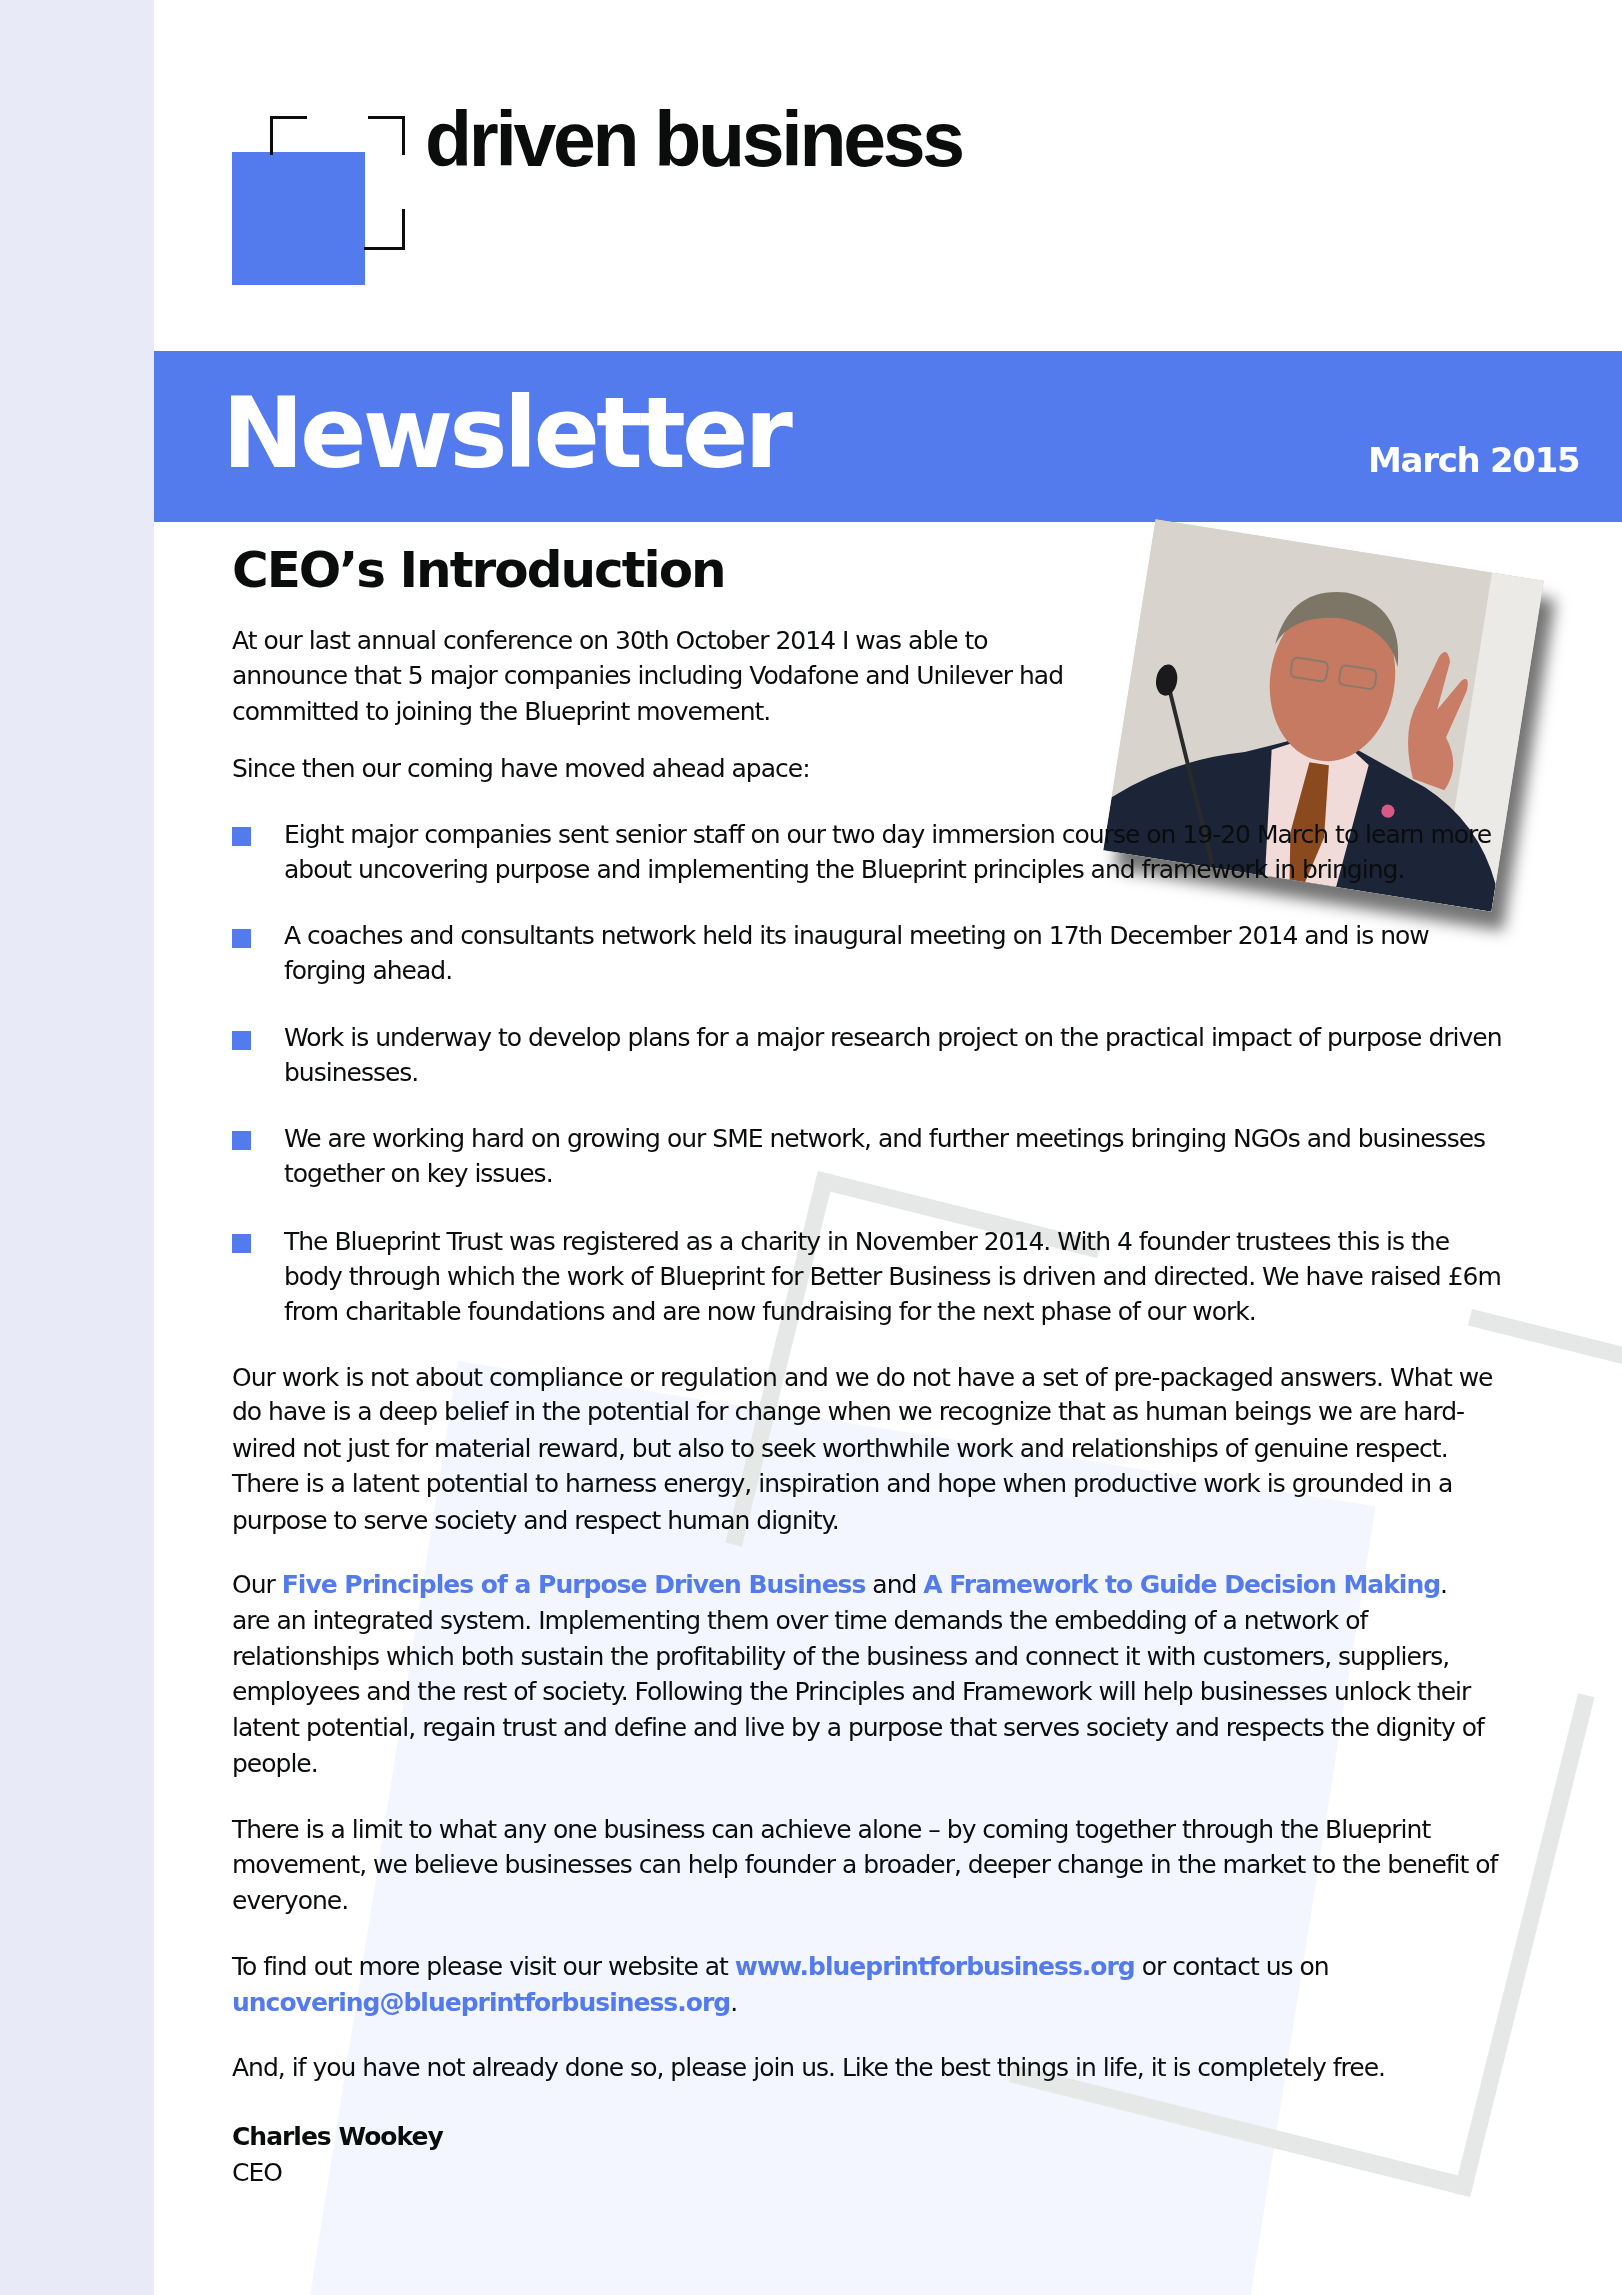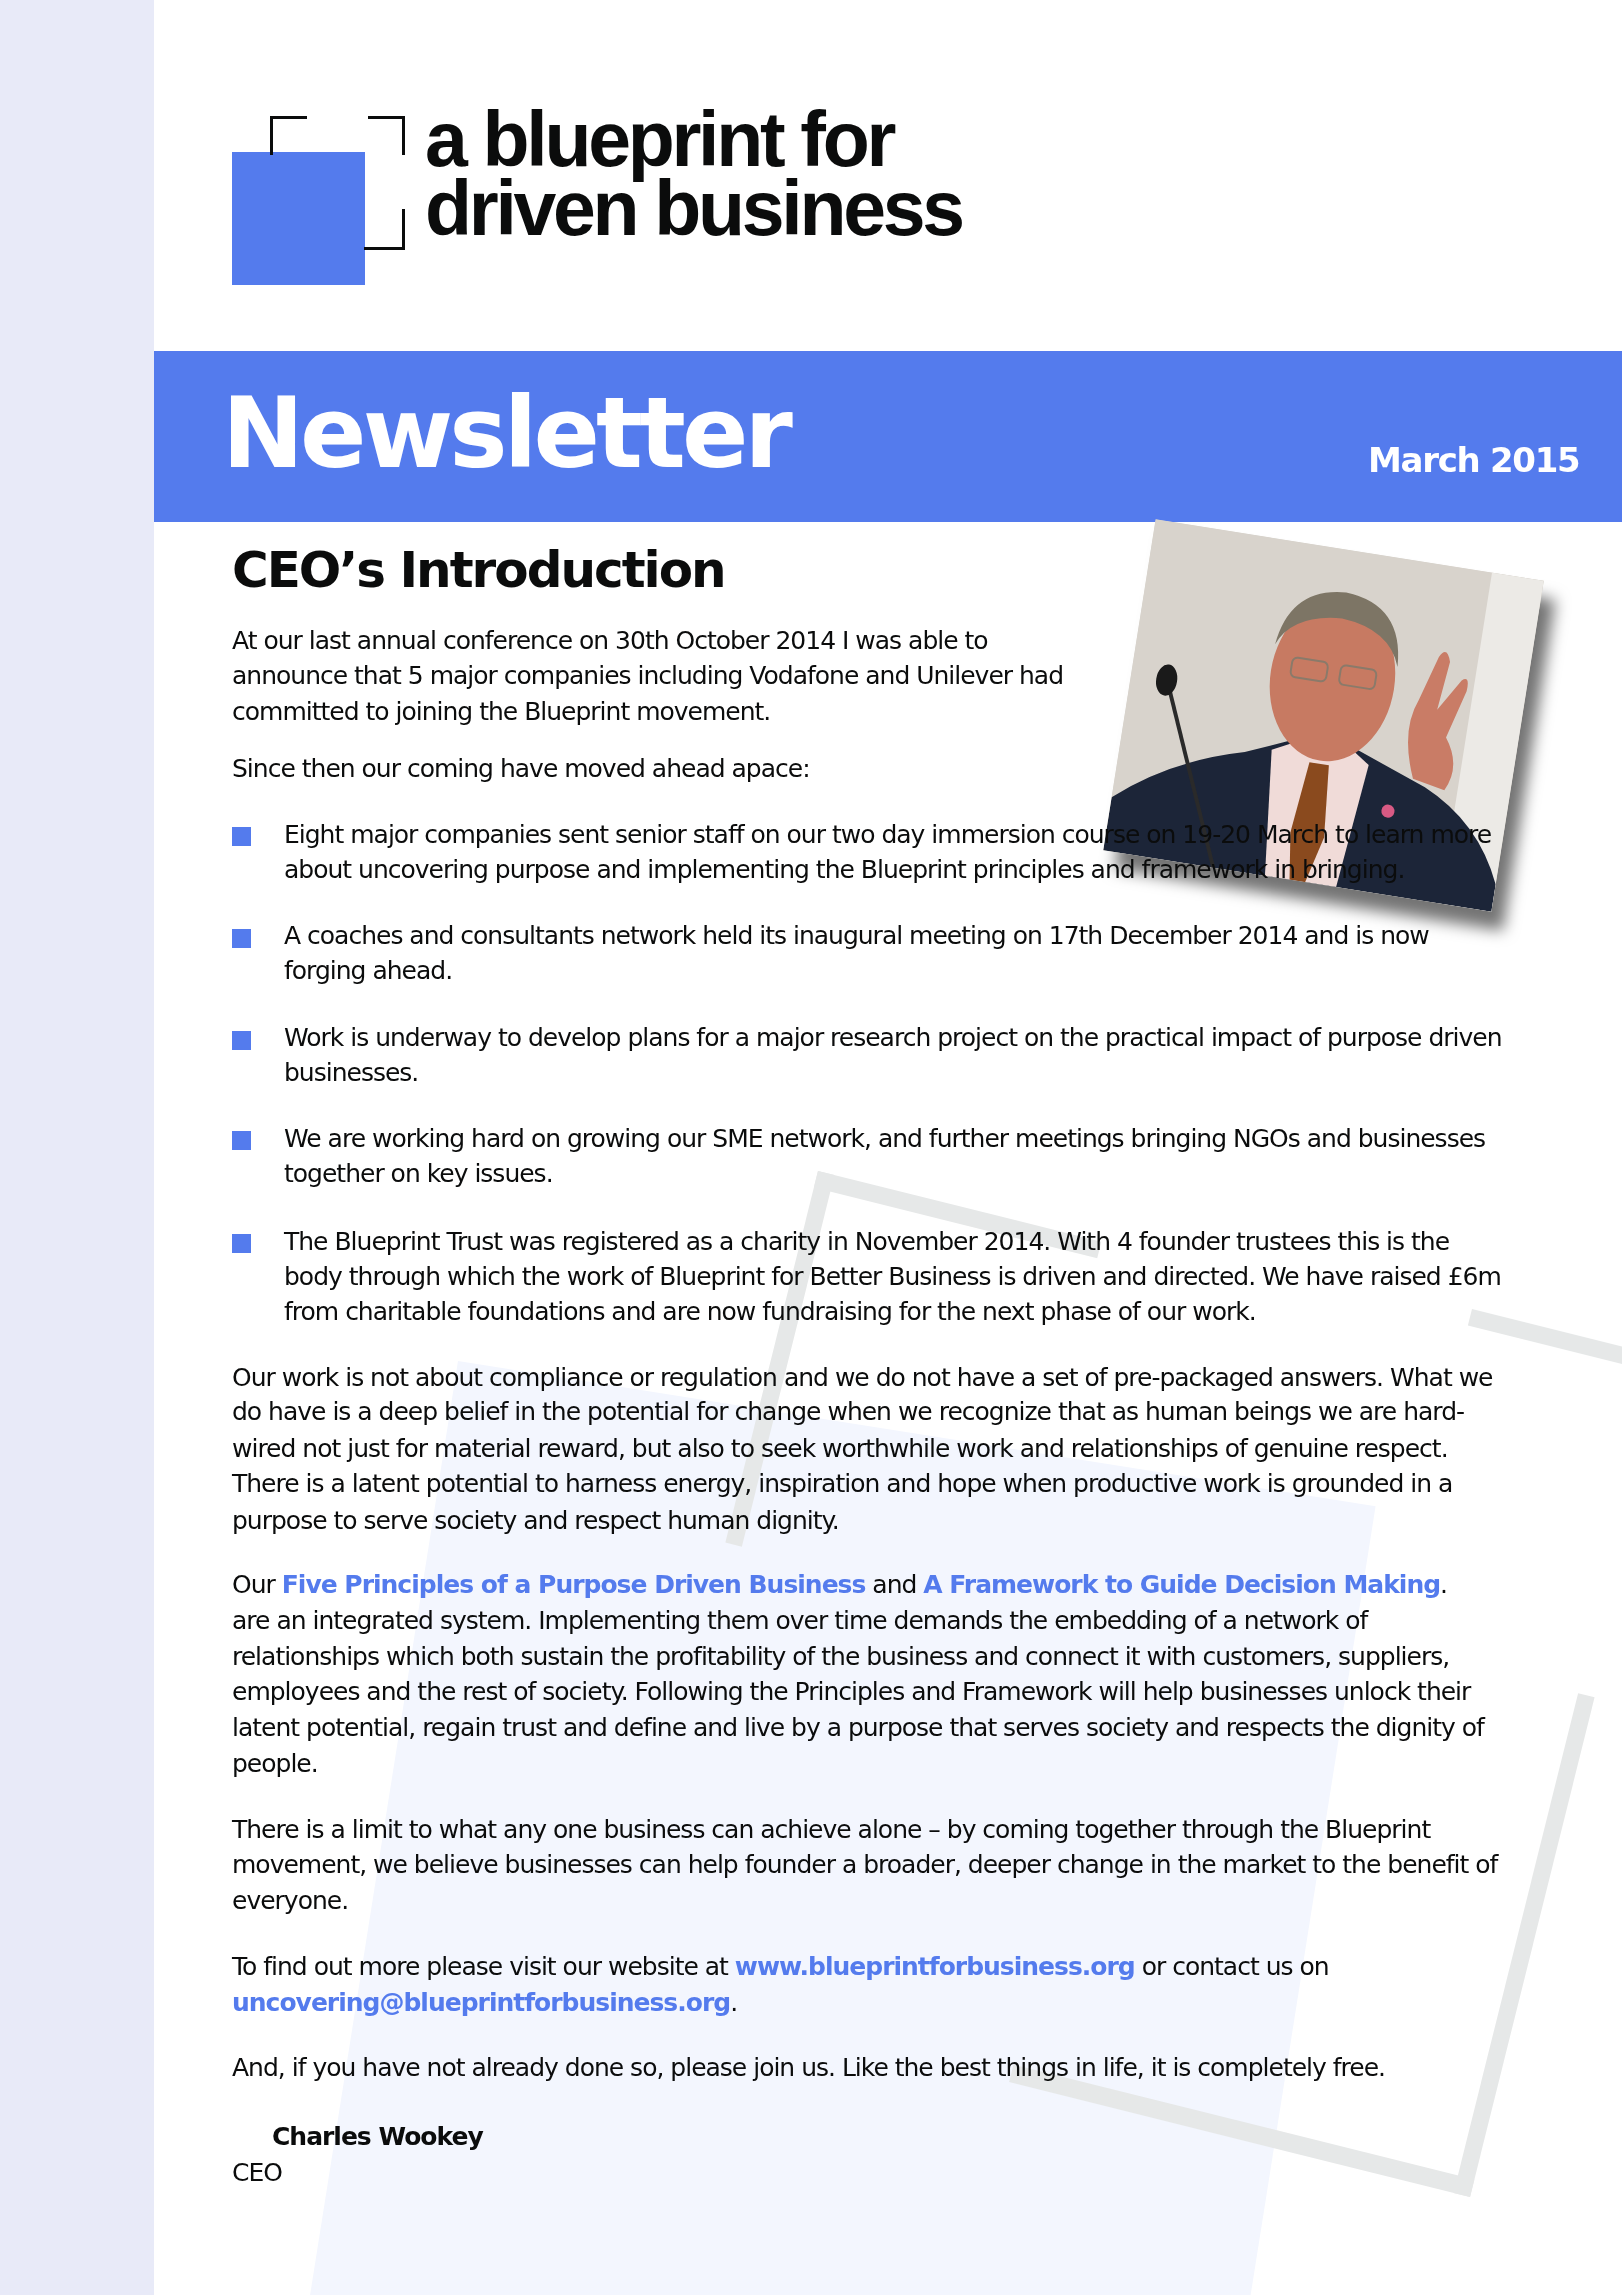--- a/index.html
+++ b/index.html
@@ -31,39 +31,38 @@
   
   .photo-wrap { left: 1127px; top: 548px; width: 393px; height: 335px; transform: rotate(9deg); transform-origin: 50% 50%; box-shadow: 14.4px 17px 14.4px rgba(0,0,0,0.55); background: #d6d2cb; overflow: hidden; }
   .photo-wrap svg { display: block; width: 100%; height: 100%; }
 
   
   .h1 { left: 232px; top: 541px; font-family: "DejaVu Sans", sans-serif; font-weight: bold; font-size: 50px; line-height: 59px; letter-spacing: -2px; color: #0b0c0c; white-space: nowrap; }
   .line { position: absolute; left: 232px; font-family: "DejaVu Sans", sans-serif; font-size: 25px; line-height: 35px; letter-spacing: -1px; color: #0b0c0c; white-space: nowrap; }
   .bl { left: 284px; }
   .bullet { position: absolute; left: 232px; width: 19px; height: 19px; background: #547bed; }
   .link { color: #547bed; font-weight: bold; }
-  .bold { font-weight: bold; margin-left: 40px; }
+  .bold { font-weight: bold; }
 </style>
 </head>
 <body>
 
 <div class="abs side-strip"></div>
 
 <div class="abs deco-blue"></div>
 <div class="deco-bracket deco-tl"></div>
 <div class="deco-bracket deco-tr"></div>
 <div class="deco-bracket deco-br"></div>
 
 <div>
   <div class="abs logo-square"></div>
   <div class="br br-tl"></div>
   <div class="br br-tr"></div>
   <div class="br br-br"></div>
   <div class="abs logo-text">
-    <span>a blueprint for</span>
     <span>driven business</span>
   </div>
 </div>
 
 <div class="abs band"></div>
 <div class="abs band-title">Newsletter</div>
 <div class="abs band-date">March 2015</div>
 
 <div class="abs photo-wrap">
   <svg viewBox="0 0 600 512" preserveAspectRatio="none">

